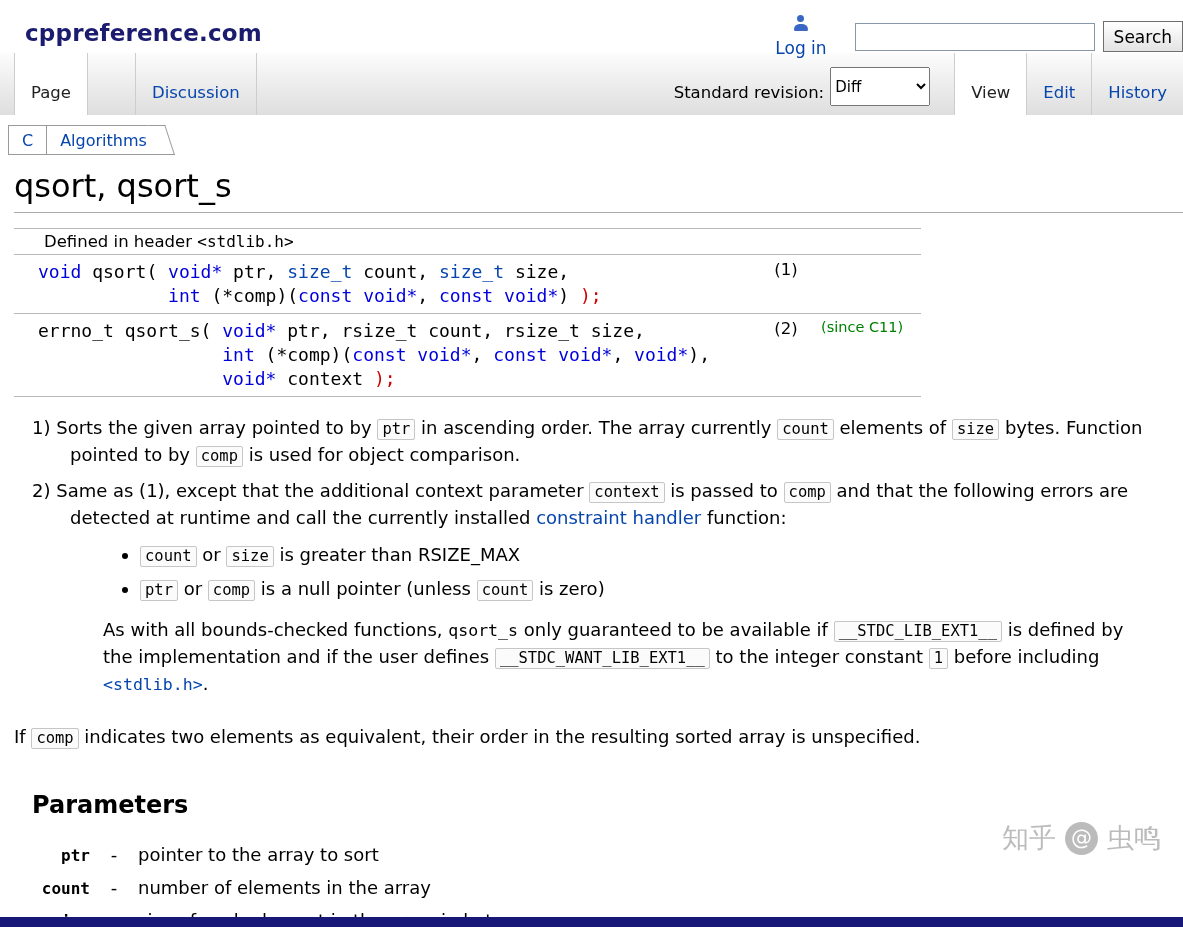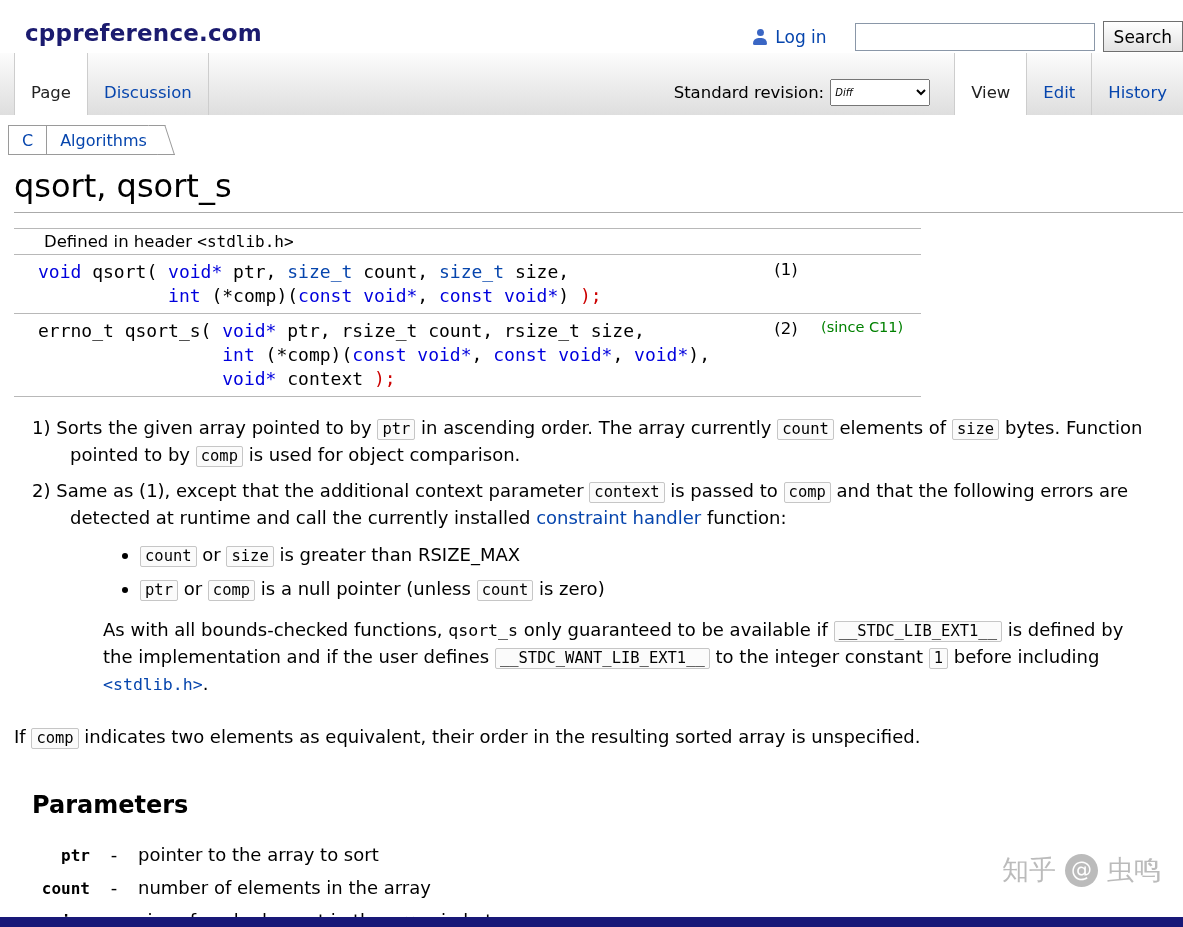--- a/index.html
+++ b/index.html
@@ -11,37 +11,37 @@
     font-size:18px;
   }
   .mono, .code-line, .tok-code, .tok-codelnk, .tok-mono, .param-name {
     font-family:"DejaVu Sans Mono","Liberation Mono",monospace;
   }
 
   
   .topbar { height:33px; display:flex; align-items:flex-start; justify-content:space-between; padding-left:25px;margin-top:20px; }
   .logo { font-weight:bold; font-size:23px; color:var(--logo,#1b1b6f); cursor:pointer; letter-spacing:0.2px; }
   .top-right { display:flex; align-items:center; height:100%; }
-  .login-link { display:flex; align-items:center; gap:7px; color:var(--link,#0645ad); font-size:17px; margin-right:28px; cursor:pointer; }
+  .login-link { display:flex; align-items:center; gap:7px; color:var(--link,#0645ad); font-size:17px; margin-right:28px; cursor:pointer;flex-direction:column; }
   .user-icon { width:16px; height:16px; position:relative; display:inline-block; }
   .user-icon::before { content:""; position:absolute; top:0; left:4.5px; width:7px; height:7px; border-radius:50%; background:#3a66c4; }
   .user-icon::after { content:""; position:absolute; bottom:0; left:1px; width:14px; height:7px; border-radius:7px 7px 2px 2px; background:#3a66c4; }
   .search-input { width:240px; height:28px; border:1px solid #8a97a8; margin-right:8px; font-size:15px; padding:0 6px; }
   .search-btn { height:31px; min-width:73px; border:1px solid #6f6f6f; background:linear-gradient(#ffffff,#e3e3e3); font-size:17px; font-family:inherit; padding:0 10px; cursor:pointer; }
 
   
   .tabstrip { height:62px; background:linear-gradient(#fcfcfc,#dedede); display:flex; justify-content:space-between; }
-  .tabs-left { display:flex; margin-left:14px; }
+  .tabs-left { display:flex; margin-left:14px;gap:48px; }
   .tabs-right { display:flex; }
   .tab { display:flex; align-items:flex-end; padding:0 16px 13px; font-size:16.5px; border-left:1px solid #cdcdcd; border-right:1px solid #cdcdcd; margin-right:-1px; cursor:pointer; }
   .tab-active { background:#fff; color:#222; }
   .tab-link { color:var(--link,#0645ad); }
   .rev-wrap { display:flex; align-items:flex-end; padding-bottom:9px; margin-right:24px; }
   .rev-label { font-size:16.5px; margin-right:6px; padding-bottom:4px; }
-  .rev-select { font-size:10px; height:27px; min-width:100px; font-family:inherit;font-style:italic; }
+  .rev-select { font-size:15px; height:39px; min-width:100px; font-family:inherit; }
 
   
   .crumbs { display:flex; margin:10px 0 0 8px; height:30px; }
   .crumb { display:flex; align-items:center; padding:0 13px; border:1px solid #9a9a9a; border-right:none; background:#fff; color:var(--link,#0645ad); font-size:16px; cursor:pointer; }
   .crumb + .crumb { border-left:1px solid #9a9a9a; }
   .crumb-slant { width:17px; border:1px solid #9a9a9a; border-left:none; background:#fff; transform:skewX(18deg); transform-origin:0 100%; margin-left:-2px; }
 
   
   .title-wrap { margin:12px 0 0 14px; border-bottom:1px solid #aaa; padding-bottom:7px; }
   .page-title { font-size:32px; font-weight:400; margin:0; }
@@ -76,21 +76,21 @@
 
   
   .params-heading { margin:38px 16px 0 32px; font-size:24px; font-weight:bold; }
   .param-table { margin:24px 0 0 14px; }
   .param-row { display:flex; margin:9px 0; line-height:23px; }
   .param-name { width:76px; text-align:right; font-weight:bold; font-size:16px; padding-top:1px; }
   .param-dash { width:48px; text-align:center; }
   .param-desc { flex:1; max-width:1014px; }
 
   
-  .watermark { position:absolute; top:852px; right:22px; display:flex; align-items:center; gap:9px; color:#8f8f8f; opacity:0.6; font-size:27px; pointer-events:none; }
+  .watermark { position:absolute; top:820px; right:22px; display:flex; align-items:center; gap:9px; color:#8f8f8f; opacity:0.6; font-size:27px; pointer-events:none; }
   .wm-circle { width:33px; height:33px; border-radius:50%; background:#8f8f8f; color:#fff; display:flex; align-items:center; justify-content:center; font-size:21px; }
   .bottom-bar { position:fixed; left:0; bottom:0; width:1183px; height:10px; background:var(--footer,#181878); }
 </style>
 </head>
 <body>
 
 <header class="topbar">
   <div class="logo">cppreference.com</div>
   <div class="top-right">
     <span class="login-link">

